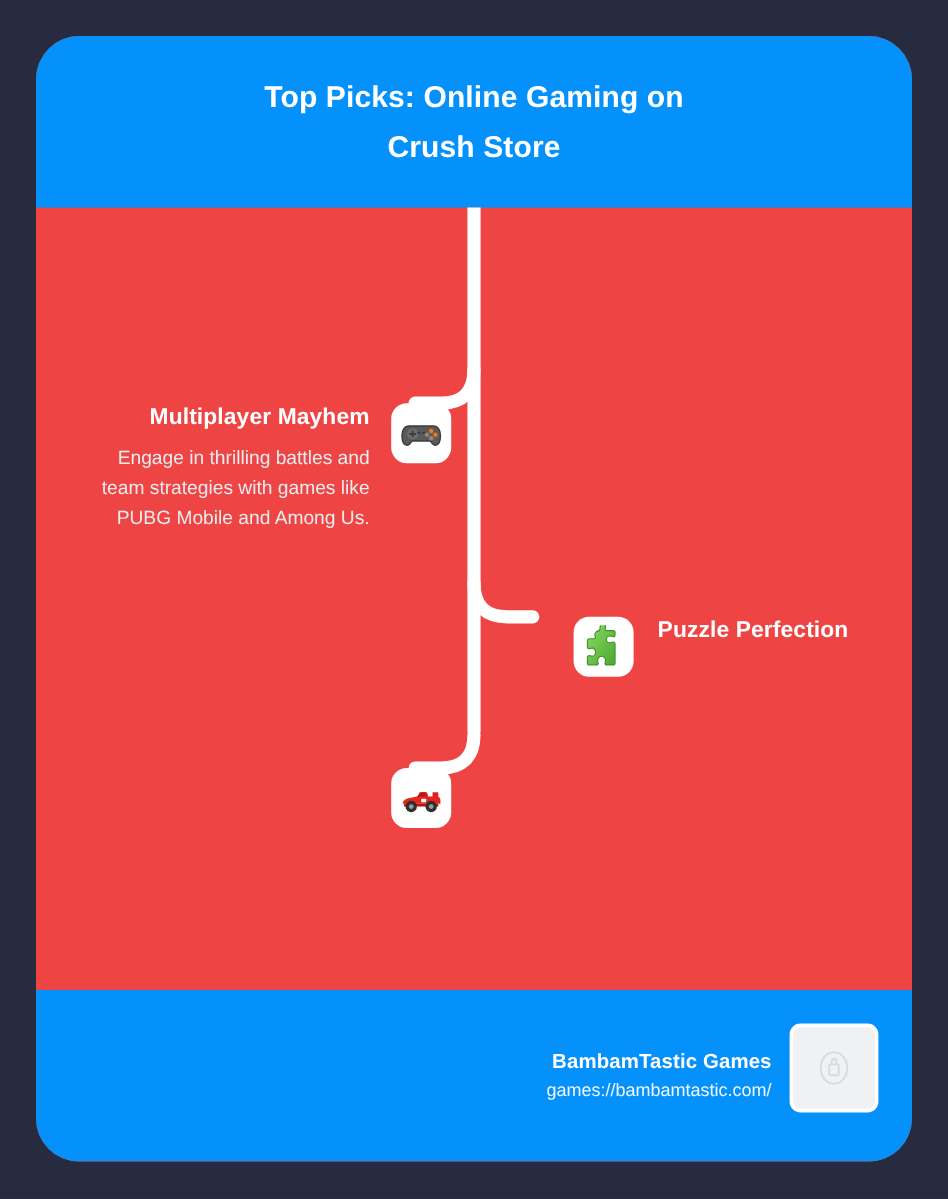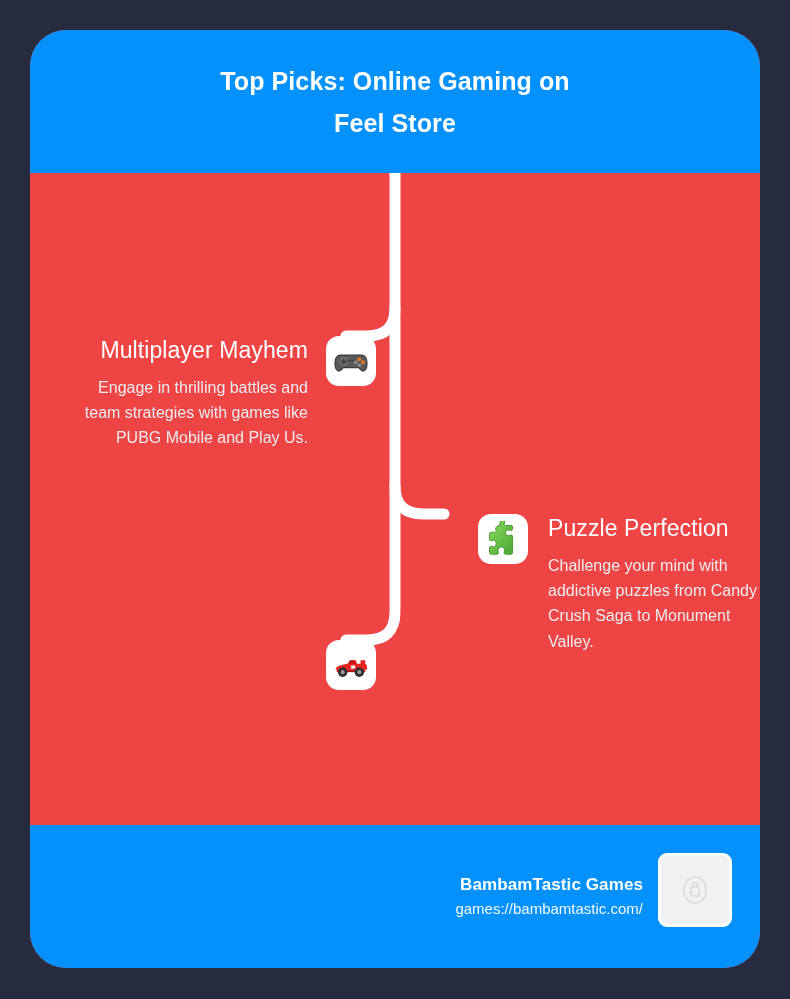--- a/index.html
+++ b/index.html
@@ -77,21 +77,21 @@
     width:50px; height:50px; min-width:50px;
     background:#ffffff;
     border-radius:13px;
     display:flex; align-items:center; justify-content:center;
     position:relative; z-index:3;
   }
   .icon-box svg { display:block; }
 
   .txt { display:flex; flex-direction:column; }
   .row-title {
-    font-size:23px; font-weight:normal; color:#ffffff;
+    font-size:19px; font-weight:bold; color:#ffffff;
     line-height:1.3; letter-spacing:0.1px;
   }
   .row-desc {
     font-size:16px; color:#e9ecef; font-weight:400;
     line-height:1.58; margin-top:9px;
   }
 
   
   .row-1 { left:36px; top:306px; width:310px; justify-content:flex-end; gap:18px; }
   .row-1 .txt { align-items:flex-end; text-align:right; width:230px; }
@@ -106,39 +106,39 @@
 </style>
 </head>
 <body>
 
 <div class="page">
   <div class="card">
 
     <div class="header">
       <div class="header-title">
         <span>Top Picks: Online Gaming on</span><br>
-        <span>Feel Store</span>
+        <span>Crush Store</span>
       </div>
     </div>
 
     <svg class="connector" viewBox="0 0 730 938" xmlns="http://www.w3.org/2000/svg">
 
       <path d="M365,143 L365,580" stroke="#ffffff" stroke-width="11" fill="none"></path>
 
       <path d="M365,278 Q365,306 337,306 L316,306" stroke="#ffffff" stroke-width="11" fill="none" stroke-linecap="round"></path>
 
       <path d="M365,456 Q365,484 393,484 L414,484" stroke="#ffffff" stroke-width="11" fill="none" stroke-linecap="round"></path>
 
       <path d="M365,582 Q365,610 337,610 L316,610" stroke="#ffffff" stroke-width="11" fill="none" stroke-linecap="round"></path>
     </svg>
 
     <div class="row row-1">
       <div class="txt">
         <div class="row-title">Multiplayer Mayhem</div>
-        <div class="row-desc">Engage in thrilling battles and team strategies with games like PUBG Mobile and Play Us.</div>
+        <div class="row-desc">Engage in thrilling battles and team strategies with games like PUBG Mobile and Among Us.</div>
       </div>
       <div class="icon-box">
         <svg width="38" height="38" viewBox="0 0 64 64">
           <path d="M14 22c-5 0-9 5-9 13 0 9 2 14 7 14 3 0 5-3 7-6h26c2 3 4 6 7 6 5 0 7-5 7-14 0-8-4-13-9-13z" fill="#5a5a5a"></path>
           <path d="M14 22c-5 0-9 5-9 13 0 9 2 14 7 14 3 0 5-3 7-6h26c2 3 4 6 7 6 5 0 7-5 7-14 0-8-4-13-9-13z" fill="none" stroke="#3c3c3c" stroke-width="2"></path>
           <circle cx="20" cy="33" r="8" fill="#6e6e6e"></circle>
           <rect x="18.6" y="28" width="2.8" height="10" rx="1.2" fill="#3f3f3f"></rect>
           <rect x="15" y="31.6" width="10" height="2.8" rx="1.2" fill="#3f3f3f"></rect>
           <circle cx="46" cy="29" r="3.1" fill="#f07a1b"></circle>
           <circle cx="52" cy="34" r="3.1" fill="#f07a1b"></circle>
@@ -157,21 +157,20 @@
             <linearGradient id="pg" x1="0" y1="0" x2="1" y2="1">
               <stop offset="0" stop-color="#8fdc62"></stop>
               <stop offset="1" stop-color="#4aa832"></stop>
             </linearGradient>
           </defs>
           <path d="M26 8c-4 0-7 3-7 6 0 2 1 3 1 4 0 1-1 2-3 2h-6c-2 0-3 1-3 3v9c0 2 1 3 3 3 1 0 2-1 4-1 3 0 5 3 5 6s-2 6-5 6c-2 0-3-1-4-1-2 0-3 1-3 3v8c0 2 1 3 3 3h10c2 0 3-1 3-3 0-1-1-2-1-4 0-3 3-6 6-6s6 3 6 6c0 2-1 3-1 4 0 2 1 3 3 3h9c2 0 3-1 3-3V28c0-2-1-3-3-3-1 0-2 1-4 1-3 0-6-2-6-5s3-5 6-5c2 0 3 1 4 1 2 0 3-1 3-3v-4c0-2-1-2-3-2h-9c-2 0-3-1-3-2 0-1 1-2 1-4 0-3-3-6-7-6z" fill="url(#pg)" stroke="#3e8f28" stroke-width="1.6" stroke-linejoin="round"></path>
         </svg>
       </div>
       <div class="txt">
         <div class="row-title">Puzzle Perfection</div>
-        <div class="row-desc">Challenge your mind with addictive puzzles from Candy Crush Saga to Monument Valley.</div>
       </div>
     </div>
 
     <div class="row row-3">
       <div class="icon-box">
         <svg width="38" height="38" viewBox="0 0 64 64">
           <path d="M48 24h8v12h-8z" fill="#e02020"></path>
           <path d="M6 40c0-4 4-7 10-8l10-2 6-6h8l2 6h12c3 0 5 2 5 5v5H6z" fill="#e8241f"></path>
           <path d="M30 24h8l2 6h-13z" fill="#c41515"></path>
           <path d="M8 40h48v4H8z" fill="#b81212"></path>

